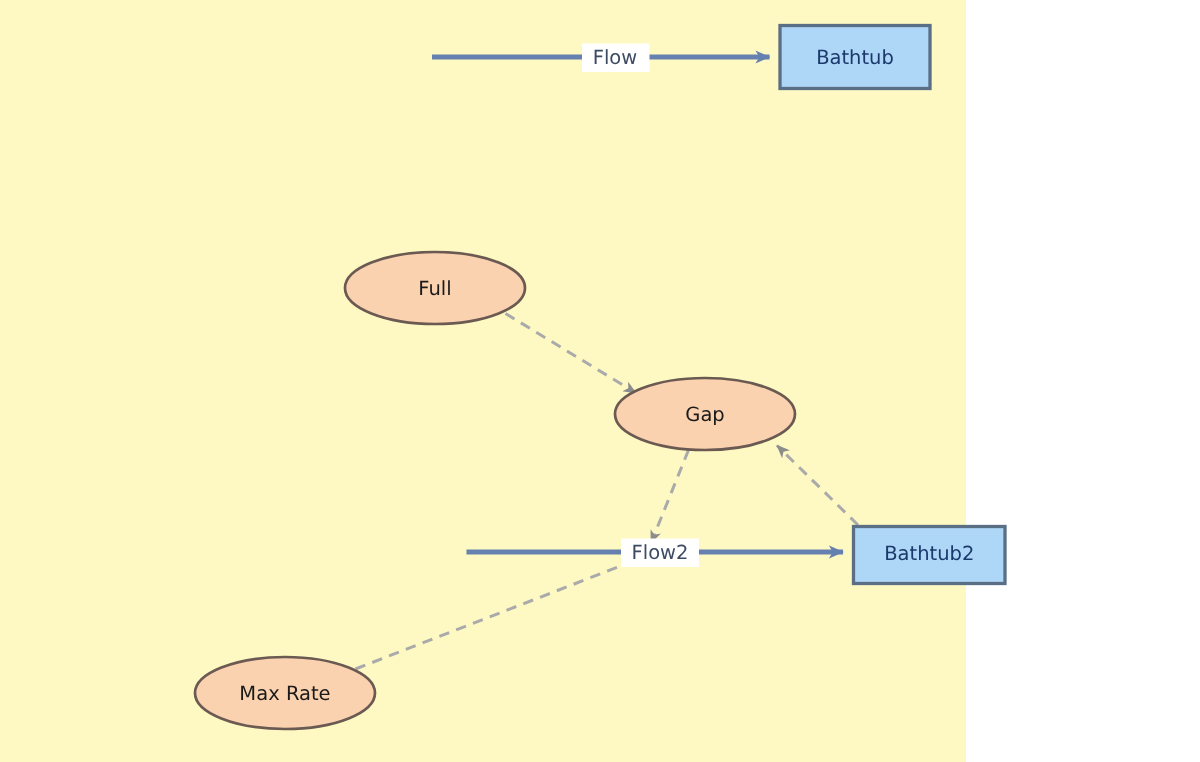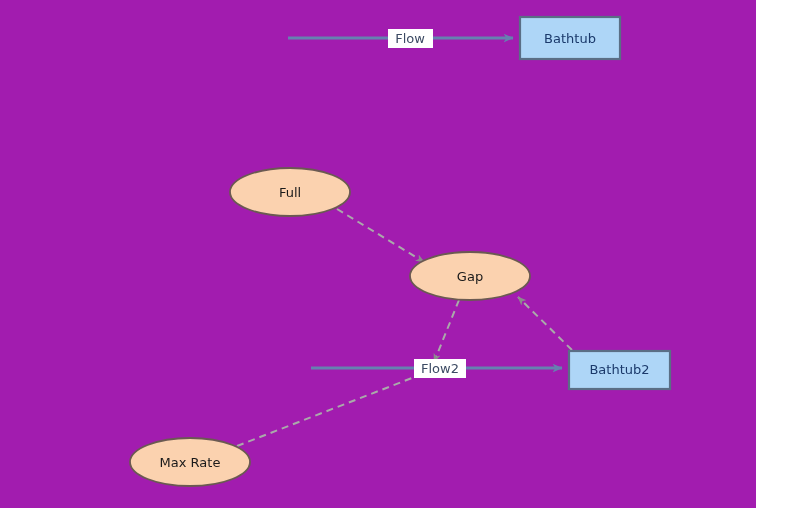--- a/index.html
+++ b/index.html
@@ -8,23 +8,23 @@
     background: #ffffff;
   }
   body {
     width: 800px;
     height: 508px;
     overflow: hidden;
     font-family: "DejaVu Sans", sans-serif;
   }
   #canvas-root {
     position: relative;
-    width: 756px;
+    width: 644px;
     height: 508px;
-    background: #a21caf;
+    background: #fef9c3;
   }
   #diagram-svg {
     position: absolute;
     left: 0;
     top: 0;
     width: 800px;
     height: 508px;
     display: block;
   }
   .node-label {

